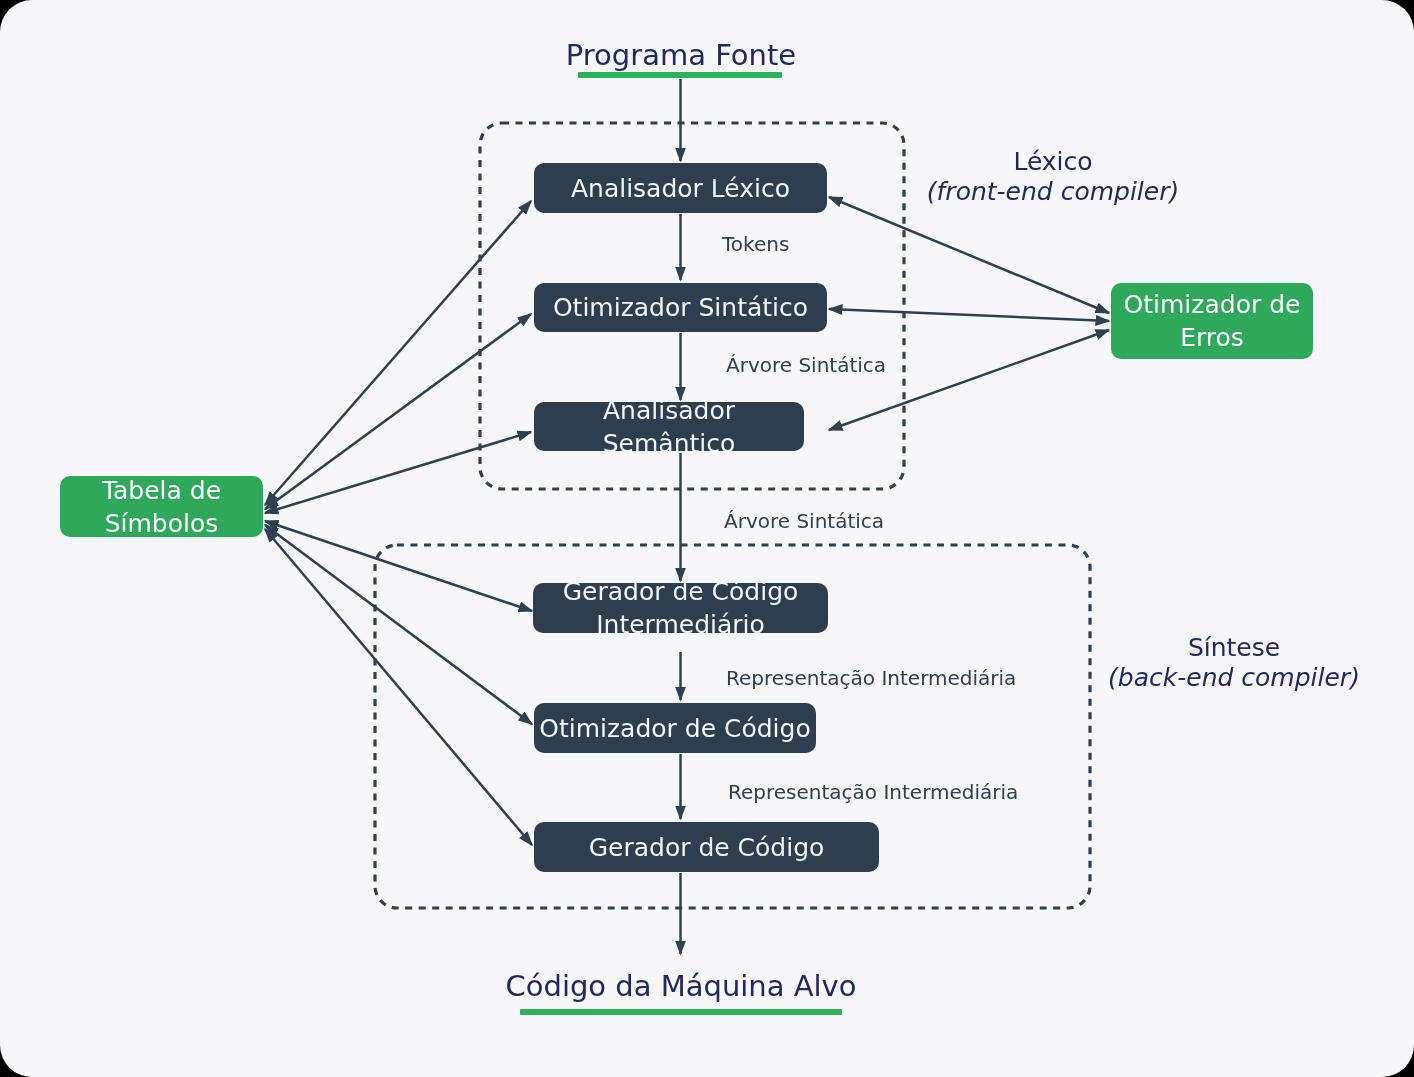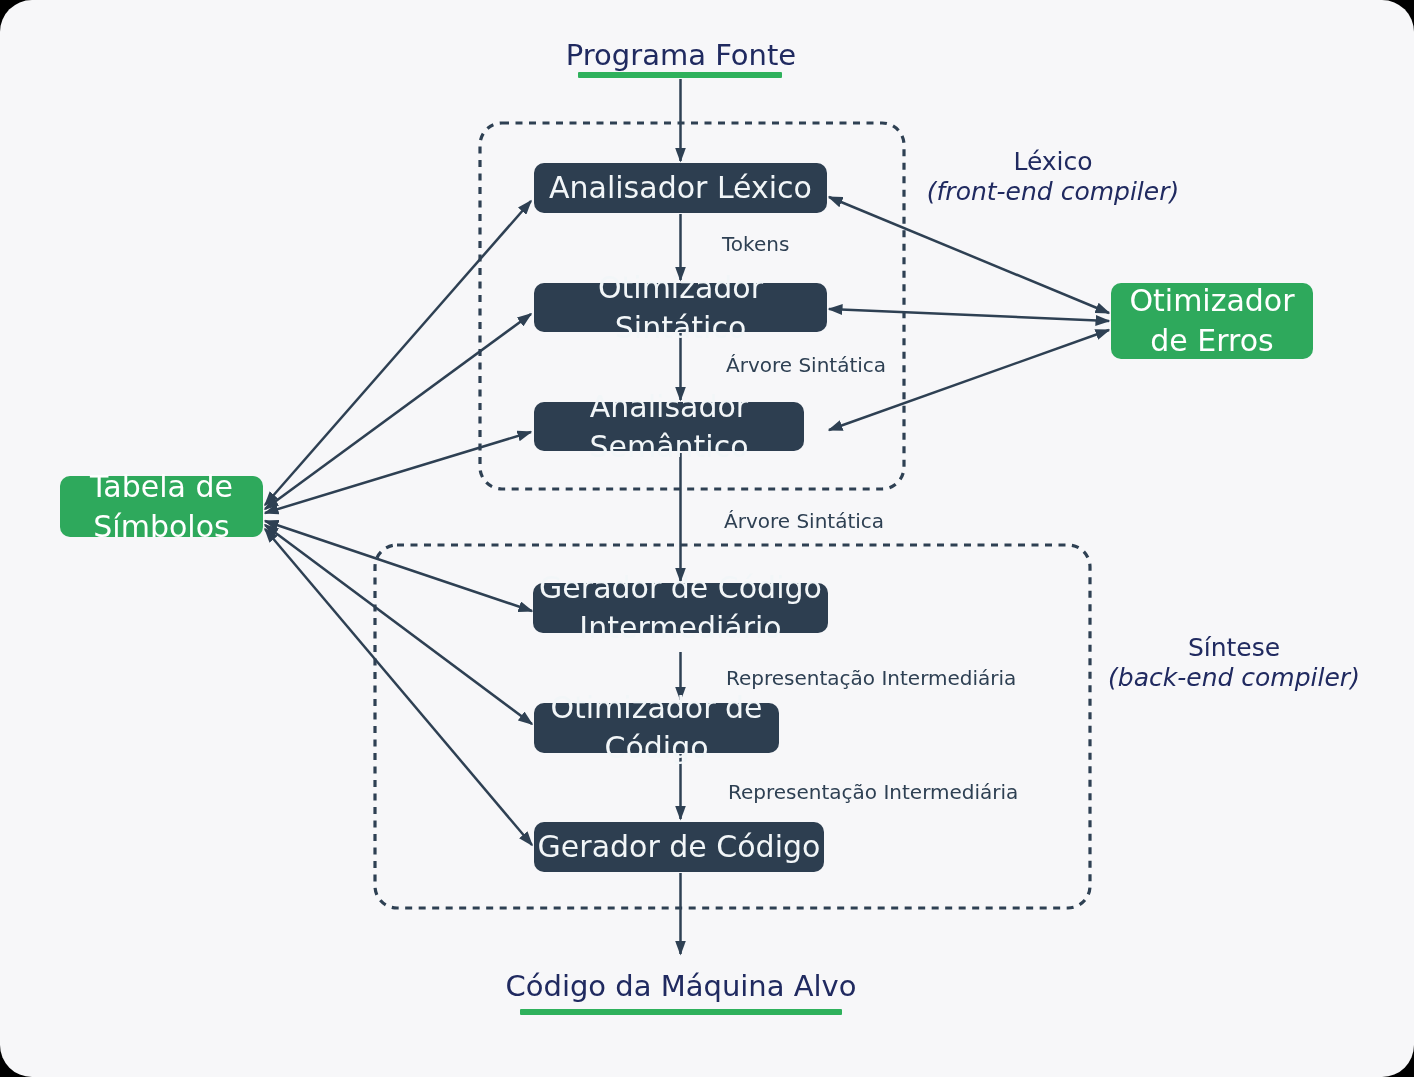--- a/index.html
+++ b/index.html
@@ -5,29 +5,29 @@
   html,body{margin:0;padding:0;background:#000;}
   .canvas{
     position:relative;width:1414px;height:1077px;
     background:#f7f7f9;border-radius:32px;overflow:hidden;
     font-family:"DejaVu Sans","Liberation Sans",sans-serif;
   }
   .wires{position:absolute;left:0;top:0;width:1414px;height:1077px;}
   .node{
     position:absolute;display:flex;align-items:center;justify-content:center;
     text-align:center;border-radius:10px;box-sizing:border-box;
-    background:#2d3e50;color:#f2f6f8;font-size:30px;line-height:1.32;padding:4px 2px;
+    background:#2d3e50;color:#f2f6f8;font-size:25px;line-height:1.32;padding:4px 2px;
   }
   .node.green{background:#2ea95c;color:#ffffff;}
   .n-lexico   {left:534px;top:163px;width:293px;height:50px;}
   .n-sintatico{left:534px;top:283px;width:293px;height:49px;}
   .n-semantico{left:534px;top:402px;width:270px;height:49px;}
   .n-gci      {left:533px;top:583px;width:295px;height:50px;}
-  .n-otim     {left:534px;top:703px;width:245px;height:50px;}
-  .n-gerador  {left:534px;top:822px;width:290px;height:50px;}
+  .n-otim     {left:534px;top:703px;width:282px;height:50px;}
+  .n-gerador  {left:534px;top:822px;width:345px;height:50px;}
   .n-erros    {left:1111px;top:283px;width:202px;height:76px;}
   .n-tabela   {left:60px;top:476px;width:203px;height:61px;}
   .edge-label{
     position:absolute;color:#2e4053;font-size:20px;white-space:nowrap;line-height:24px;margin-left:32px;
   }
   .lbl-tokens {left:690px;top:232px;}
   .lbl-arv1   {left:694px;top:353px;}
   .lbl-arv2   {left:692px;top:509px;}
   .lbl-repr1  {left:694px;top:666px;}
   .lbl-repr2  {left:696px;top:780px;}

